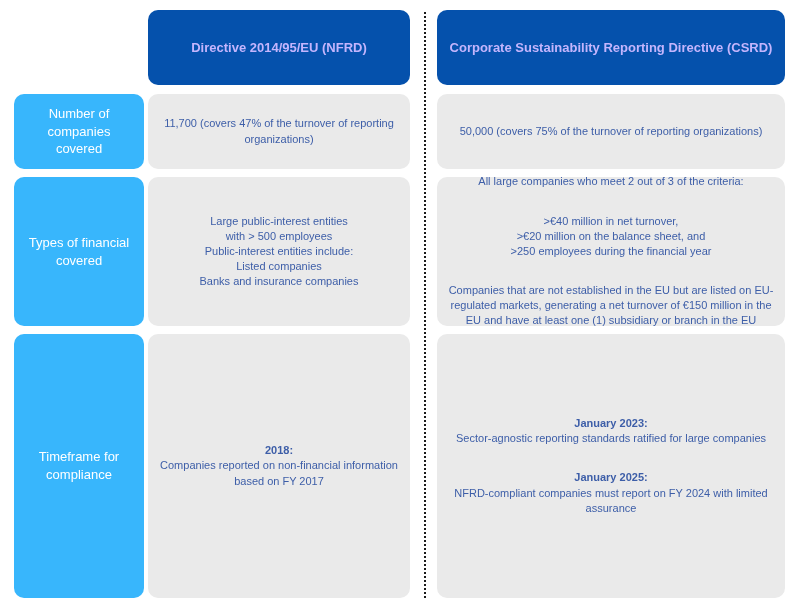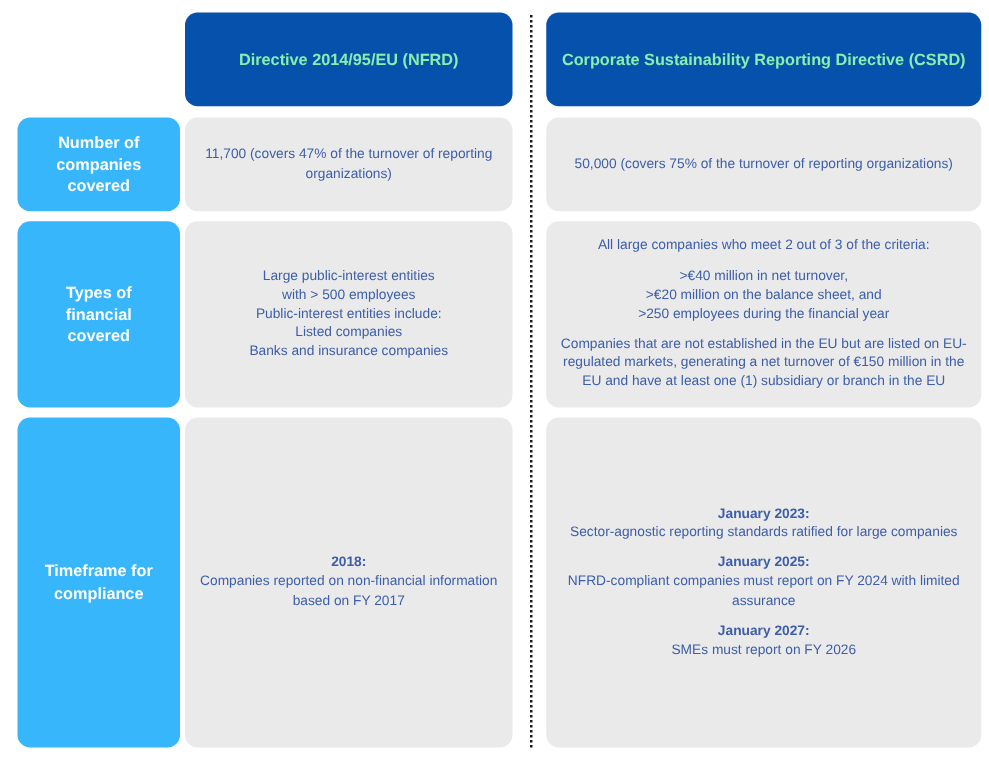--- a/index.html
+++ b/index.html
@@ -13,40 +13,40 @@
 
   .table-wrap { position: absolute; top: 10px; left: 14px; }
 
   .row { display: flex; align-items: stretch; margin-bottom: 9px; }
 
   .label-spacer { width: 130px; margin-right: 4px; flex: none; }
   .spacer-col { width: 27px; flex: none; }
 
   .header-box {
     background: var(--header-blue, #0551AC);
-    color: #86efac;
+    color: #c4b5fd;
     border-radius: 10px;
     font-weight: bold;
     font-size: 13px;
     display: flex; align-items: center; justify-content: center;
     text-align: center;
     height: 75px;
     padding: 0 10px;
     box-sizing: border-box;
     flex: none;
   }
   .col1 { width: 262px; }
   .col2 { width: 348px; }
 
   .label-box {
     width: 130px; margin-right: 4px; flex: none;
     background: var(--label-blue, #38B6FC);
     color: #ffffff;
     border-radius: 10px;
-    font-weight: bold;
+    font-weight: normal;
     font-size: 13px;
     line-height: 1.35;
     display: flex; align-items: center; justify-content: center;
     text-align: center;
     padding: 0 12px;
     box-sizing: border-box;
   }
 
   .cell {
     background: var(--cell-gray, #EAEAEA);
@@ -54,21 +54,21 @@
     border-radius: 10px;
     font-size: 11px;
     line-height: 1.38;
     display: flex; flex-direction: column;
     align-items: center; justify-content: center;
     text-align: center;
     padding: 8px 10px;
     box-sizing: border-box;
     flex: none;
   }
-  .cell .block + .block { margin-top: 9px; }
+  .cell .block + .block { margin-top: 24px; }
   .cell .bold-line { font-weight: bold; }
 
   .divider {
     position: absolute;
     left: 424px;
     top: 12px;
     height: 586px;
     width: 0;
     border-left: 2.5px dotted var(--divider-color, #1a1a1a);
   }
@@ -114,18 +114,17 @@
 
   <div class="row" style="height: 264px; margin-bottom: 8px;">
     <div class="label-box">Timeframe for compliance</div>
     <div class="cell col1">
             <div class="block"><div class="bold-line">2018:</div>Companies reported on non-financial information based on FY 2017</div>
           </div>
     <div class="spacer-col"></div>
     <div class="cell col2">
             <div class="block"><div class="bold-line">January 2023:</div>Sector-agnostic reporting standards ratified for large companies</div>
             <div class="block"><div class="bold-line">January 2025:</div>NFRD-compliant companies must report on FY 2024 with limited assurance</div>
-            <div class="block"><div class="bold-line">January 2027:</div>SMEs must report on FY 2026</div>
           </div>
   </div>
 </div>
   </div>
 </div>
 
 </body></html>

